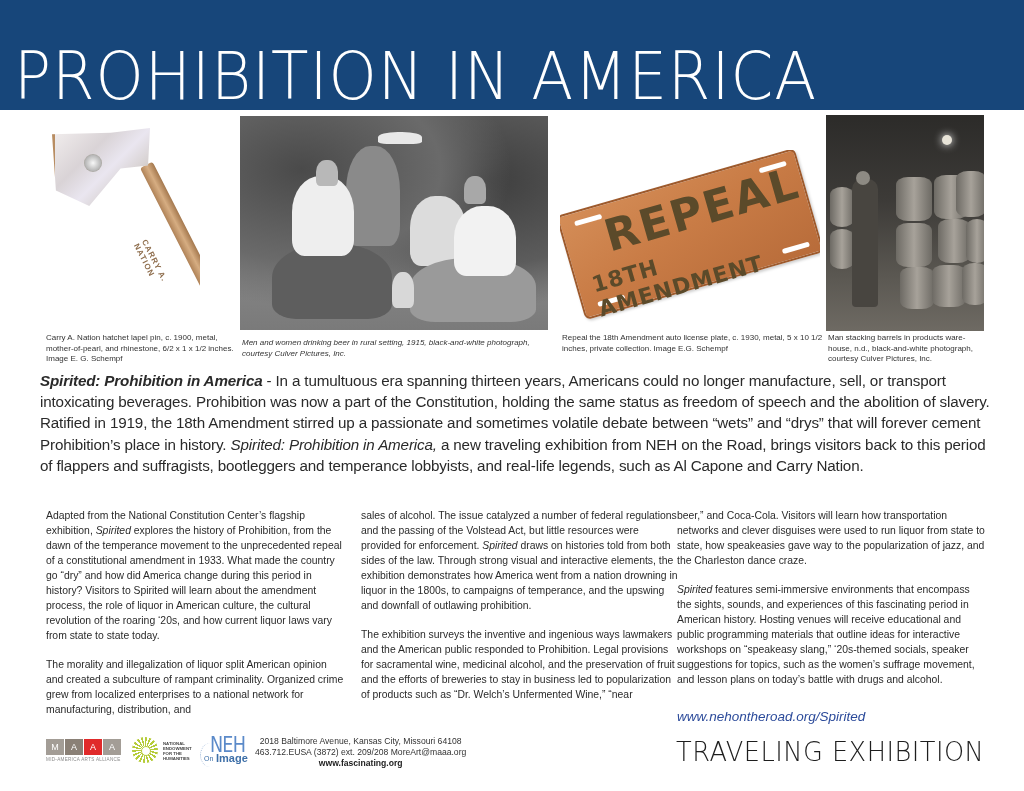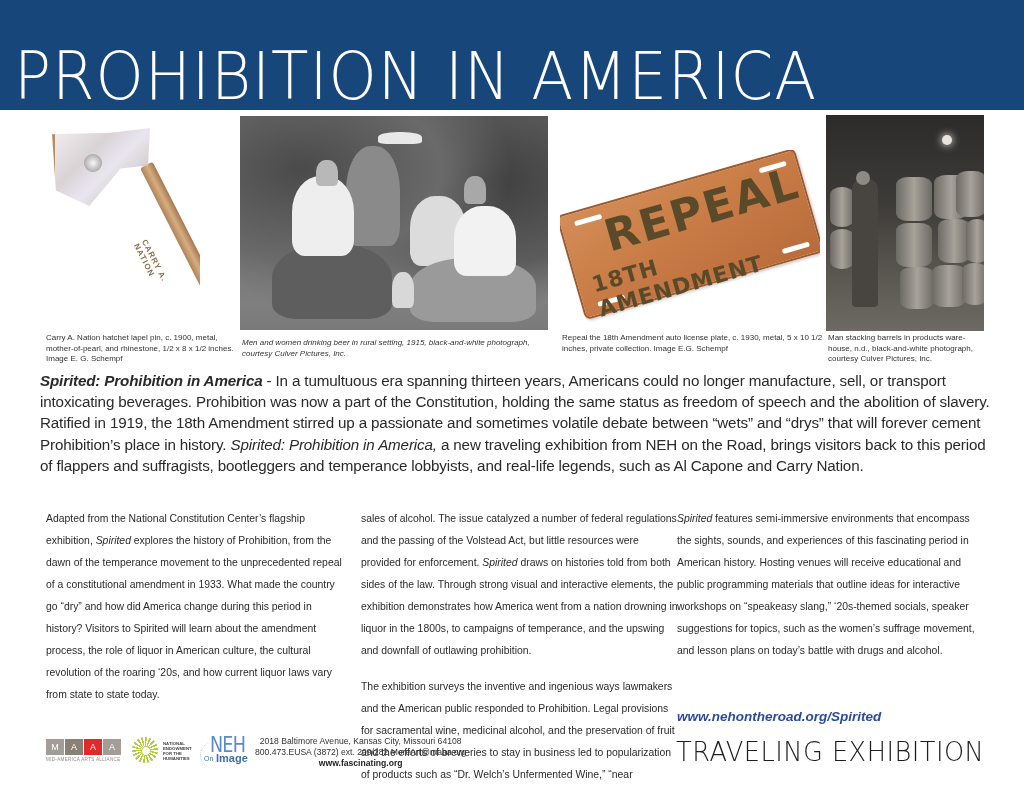--- a/index.html
+++ b/index.html
@@ -102,31 +102,31 @@
   .intro {
     position: absolute; left: 40px; top: 370px; width: 960px;
     font-size: 15.2px; line-height: 21.2px; color: #2a2a2a;
     letter-spacing: -0.15px;
   }
   .intro .lead { font-weight: bold; font-style: italic; }
   .intro em { font-style: italic; text-align: right; }
 
   
   .col {
-    position: absolute; top: 508px; font-size: 10.4px; line-height: 22px; color: #2a2a2a;
+    position: absolute; top: 508px; font-size: 10.4px; line-height: 15px; color: #2a2a2a;
   }
   .col p { margin-bottom: 14px; }
   .col1 { left: 46px; width: 300px; }
   .col2 { left: 361px; width: 318px; }
   .col3 { left: 677px; width: 310px; }
   .col em { font-style: italic; }
 
   .link {
     position: absolute; left: 677px; top: 709px; color: #2b4a9a;
-    font-size: 13.5px; font-weight: bold; font-style: italic;
+    font-size: 13.5px; font-weight: normal; font-style: italic;
   }
 
   
   .maaa { position: absolute; left: 46px; top: 739px; width: 78px; height: 26px; }
   .maaa .sq { position: absolute; top: 0; width: 18px; height: 16px; color: #fff; font-size: 9px; text-align: center; line-height: 16px; }
   .maaa .label { position: absolute; left: 0; top: 18px; width: 90px; font-size: 4.6px; color: #8a8a8a; letter-spacing: 0.3px; white-space: nowrap; }
 
   .neh-logo { position: absolute; left: 132px; top: 737px; width: 60px; height: 30px; }
   .neh-logo .burst { position: absolute; left: 0; top: 0; width: 26px; height: 26px; border-radius: 50%;
     background: repeating-conic-gradient(#b6cc3a 0deg 10deg, #ffffff 10deg 20deg);
@@ -155,21 +155,21 @@
 <div class="header">
   <div class="title">PROHIBITION IN AMERICA</div>
 </div>
 
 <div class="img hatchet">
   <div class="handle"></div>
   <div class="blade"></div>
   <div class="jewel"></div>
   <div class="engraving">CARRY A. NATION</div>
 </div>
-<div class="caption" style="left:46px; top:333px; width:188px;">Carry A. Nation hatchet lapel pin, c. 1900, metal, mother-of-pearl, and rhinestone, 1/2 x 8 x 1/2 inches. Image E. G. Schempf</div>
+<div class="caption" style="left:46px; top:333px; width:188px;">Carry A. Nation hatchet lapel pin, c. 1900, metal, mother-of-pearl, and rhinestone, 6/2 x 1 x 1/2 inches. Image E. G. Schempf</div>
 
 <div class="img photo1">
   <div class="fig p1c"></div>
   <div class="fig p1hat"></div>
   <div class="fig p1b"></div>
   <div class="fig p1a"></div>
   <div class="fig p1head1"></div>
   <div class="fig p1d"></div>
   <div class="fig p1f"></div>
   <div class="fig p1e"></div>
@@ -207,28 +207,30 @@
   <div class="man-head"></div>
 </div>
 <div class="caption" style="left:828px; top:333px; width:160px;">Man stacking barrels in products ware-house, n.d., black-and-white photograph, courtesy Culver Pictures, Inc.</div>
 
 <div class="intro">
   <span class="lead">Spirited: Prohibition in America</span><span> - In a tumultuous era spanning thirteen years, Americans could no longer manufacture, sell, or transport intoxicating beverages. Prohibition was now a part of the Constitution, holding the same status as freedom of speech and the abolition of slavery. Ratified in 1919, the 18th Amendment stirred up a passionate and sometimes volatile debate between “wets” and “drys” that will forever cement Prohibition’s place in history. </span><em>Spirited: Prohibition in America,</em><span> a new traveling exhibition from NEH on the Road, brings visitors back to this period of flappers and suffragists, bootleggers and temperance lobbyists, and real-life legends, such as Al Capone and Carry Nation.</span>
 </div>
 
 <div class="col col1">
   <p><span>Adapted from the National Constitution Center’s flagship exhibition, </span><em>Spirited</em><span> explores the history of Prohibition, from the dawn of the temperance movement to the unprecedented repeal of a constitutional amendment in 1933. What made the country go “dry” and how did America change during this period in history? Visitors to Spirited will learn about the amendment process, the role of liquor in American culture, the cultural revolution of the roaring ‘20s, and how current liquor laws vary from state to state today.</span></p>
+  <p>The morality and illegalization of liquor split American opinion and created a subculture of rampant criminality. Organized crime grew from localized enterprises to a national network for manufacturing, distribution, and</p>
 </div>
 
 <div class="col col2">
   <p><span>sales of alcohol. The issue catalyzed a number of federal regulations and the passing of the Volstead Act, but little resources were provided for enforcement. </span><em>Spirited</em><span> draws on histories told from both sides of the law. Through strong visual and interactive elements, the exhibition demonstrates how America went from a nation drowning in liquor in the 1800s, to campaigns of temperance, and the upswing and downfall of outlawing prohibition.</span></p>
   <p>The exhibition surveys the inventive and ingenious ways lawmakers and the American public responded to Prohibition. Legal provisions for sacramental wine, medicinal alcohol, and the preservation of fruit and the efforts of breweries to stay in business led to popularization of products such as “Dr. Welch’s Unfermented Wine,” “near</p>
 </div>
 
 <div class="col col3">
+  <p>beer,” and Coca-Cola. Visitors will learn how transportation networks and clever disguises were used to run liquor from state to state, how speakeasies gave way to the popularization of jazz, and the Charleston dance craze.</p>
   <p><em>Spirited</em><span> features semi-immersive environments that encompass the sights, sounds, and experiences of this fascinating period in American history. Hosting venues will receive educational and public programming materials that outline ideas for interactive workshops on “speakeasy slang,” ‘20s-themed socials, speaker suggestions for topics, such as the women’s suffrage movement, and lesson plans on today’s battle with drugs and alcohol.</span></p>
 </div>
 
 <a class="link">www.nehontheroad.org/Spirited</a>
 
 <div class="maaa">
   <div class="sq" style="left:0; background:#a39d96;">M</div>
   <div class="sq" style="left:19px; background:#8a8076;">A</div>
   <div class="sq" style="left:38px; background:#e02a2a;">A</div>
   <div class="sq" style="left:57px; background:#a39d96;">A</div>
@@ -247,17 +249,17 @@
 
 <div class="neh-road">
   <div class="arc"></div>
   <div class="neh">NEH</div>
   <div class="on">On</div>
   <div class="road">Image</div>
 </div>
 
 <div class="address">
   <div>2018 Baltimore Avenue, Kansas City, Missouri 64108</div>
-  <div>800.473.EUSA (3872) ext. 209/282   MoreArt@maaa.org</div>
+  <div>463.712.EUSA (3872) ext. 209/208   MoreArt@maaa.org</div>
   <div class="web">www.fascinating.org</div>
 </div>
 
 <div class="traveling">TRAVELING EXHIBITION</div>
 
 </body></html>

